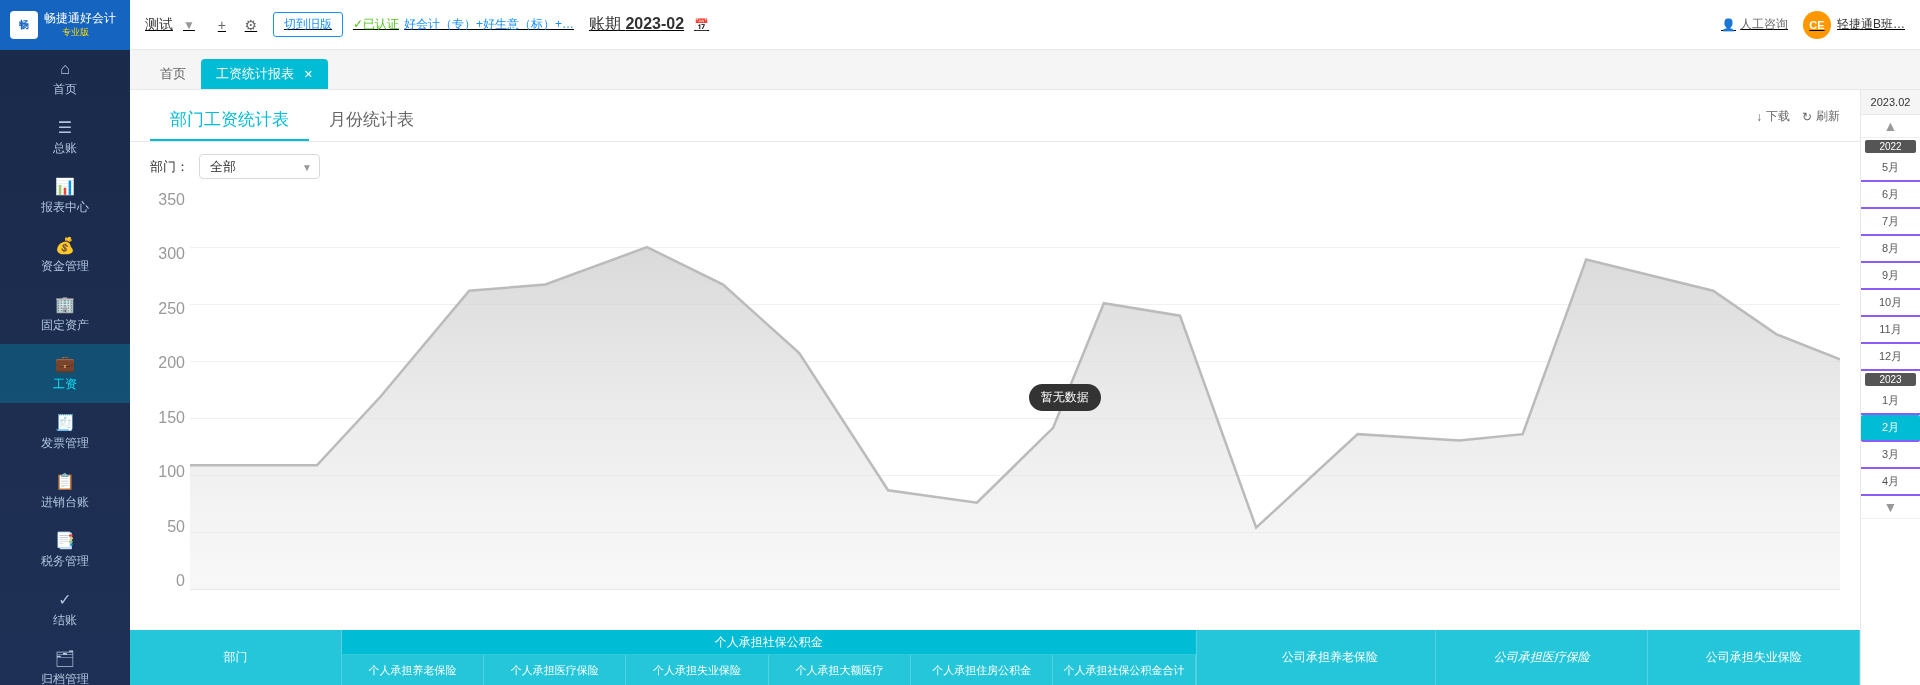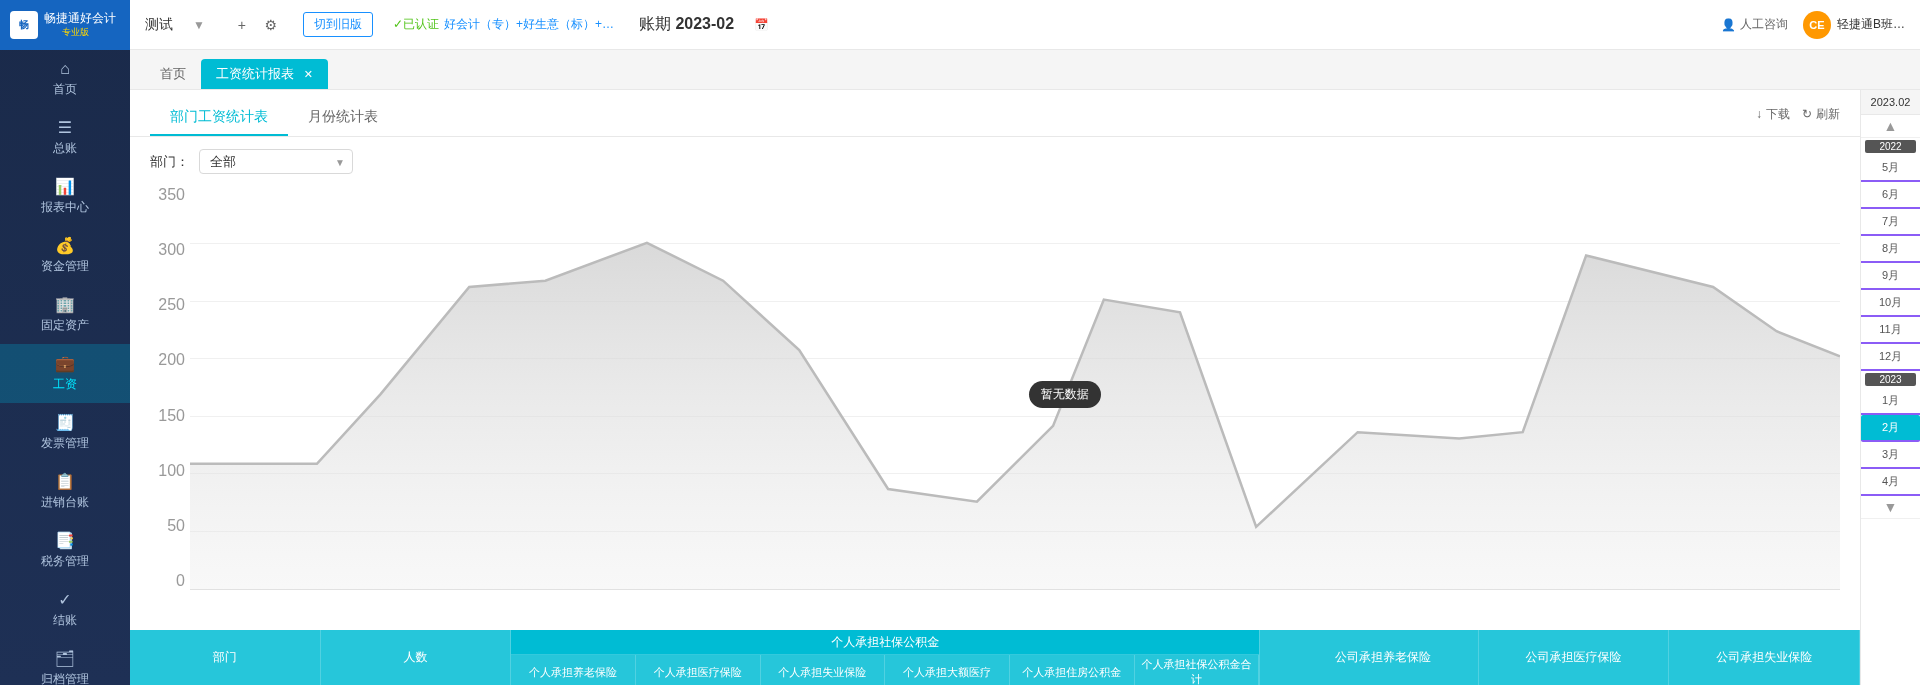--- a/index.html
+++ b/index.html
@@ -60,22 +60,23 @@
     }
 
     
     .topbar {
       height: 50px;
       background: #fff;
       border-bottom: 1px solid #e8e8e8;
       display: flex;
       align-items: center;
       padding: 12px 15px;
-      gap: 20px;
-      flex-shrink: 0;
+      gap: 10px;
+      flex-shrink: 0;
+      text-decoration: underline;
     }
     .topbar-company { font-size: 14px; color: #333; font-weight: 500; }
     .topbar-arrow { color: #999; font-size: 12px; }
     .topbar-btn-group { display: flex; gap: 5px; margin-left: 5px; }
     .topbar-btn {
       width: 24px; height: 24px;
       display: flex; align-items: center; justify-content: center;
       border: none; background: none; cursor: pointer; color: #666; font-size: 14px;
     }
     .topbar-switch-btn {
@@ -142,21 +143,21 @@
       display: flex;
       align-items: center;
       justify-content: space-between;
       padding: 10px 20px 0;
       border-bottom: 1px solid #e8e8e8;
       flex-shrink: 0;
     }
     .subtab-left { display: flex; gap: 0; }
     .subtab-item {
       padding: 8px 20px;
-      font-size: 14px;
+      font-size: 17px;
       cursor: pointer;
       color: #666;
       border-bottom: 2px solid transparent;
     }
     .subtab-item.active {
       color: #00bcd4;
       border-bottom: 2px solid #00bcd4;
     }
     .subtab-right { display: flex; gap: 12px; align-items: center; padding-bottom: 8px; }
     .subtab-action { display: flex; align-items: center; gap: 4px; font-size: 12px; color: #666; cursor: pointer; }
@@ -172,21 +173,21 @@
     .filter-label { font-size: 13px; color: #333; }
     .filter-select {
       border: 1px solid #d9d9d9;
       border-radius: 4px;
       padding: 4px 28px 4px 10px;
       font-size: 13px;
       color: #333;
       background: #fff;
       cursor: pointer;
       appearance: none;
-      width: 154px;
+      width: 121px;
       position: relative;
     }
     .filter-select-wrap { position: relative; display: inline-block; }
     .filter-select-wrap::after {
       content: '▼';
       position: absolute;
       right: 8px;
       top: 50%;
       transform: translateY(-50%);
       font-size: 10px;
@@ -540,34 +541,33 @@
           </div>
 
           <div class="chart-tooltip" style="left: 52%; top: 45%;">
             <span>暂无数据</span>
           </div>
         </div>
       </div>
 
       <div class="bottom-table">
         <div class="table-col">部门</div>
-        <div class="table-col">人数</div>
         <div class="table-col-group">
           <div class="table-col-group-header">个人承担社保公积金</div>
           <div class="table-col-group-cells">
             <div class="table-col-sub">个人承担养老保险</div>
             <div class="table-col-sub">个人承担医疗保险</div>
             <div class="table-col-sub">个人承担失业保险</div>
             <div class="table-col-sub">个人承担大额医疗</div>
             <div class="table-col-sub">个人承担住房公积金</div>
             <div class="table-col-sub">个人承担社保公积金合计</div>
           </div>
         </div>
         <div class="table-col" style="flex:1;margin-left:28px;">公司承担养老保险</div>
-        <div class="table-col" style="flex:1;">公司承担医疗保险</div>
+        <div class="table-col" style="flex:1;font-style:italic;">公司承担医疗保险</div>
         <div class="table-col" style="flex:1;">公司承担失业保险</div>
       </div>
     </div>
 
     <div class="date-panel">
       <div class="date-panel-header">
         <span>2023.02</span>
       </div>
       <div class="date-nav">
         <button class="date-nav-btn">▲</button>

